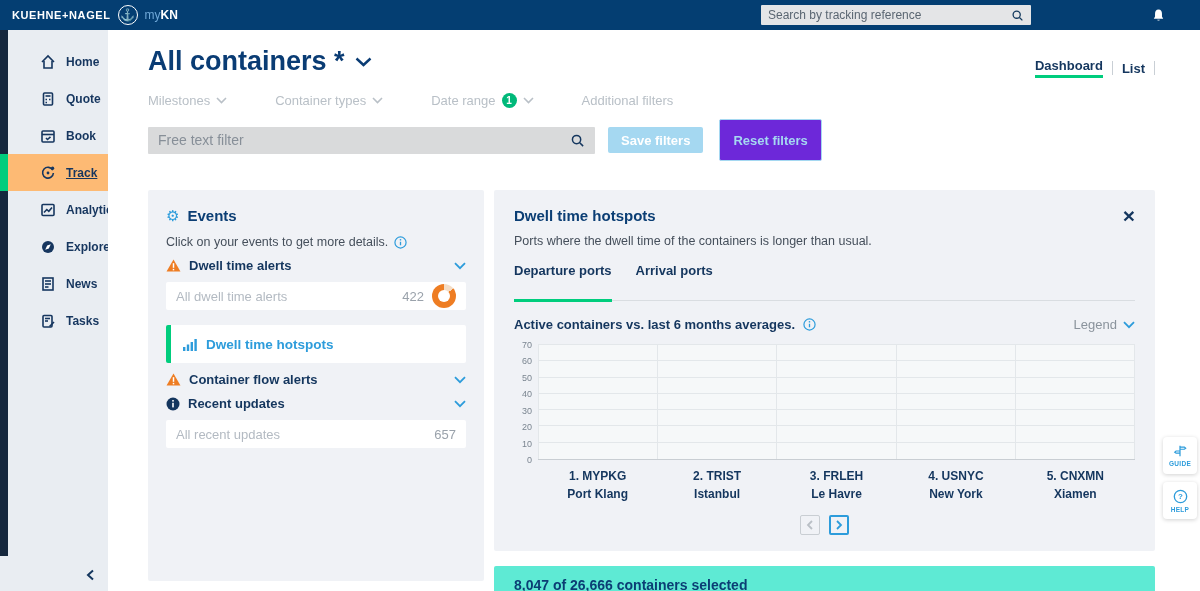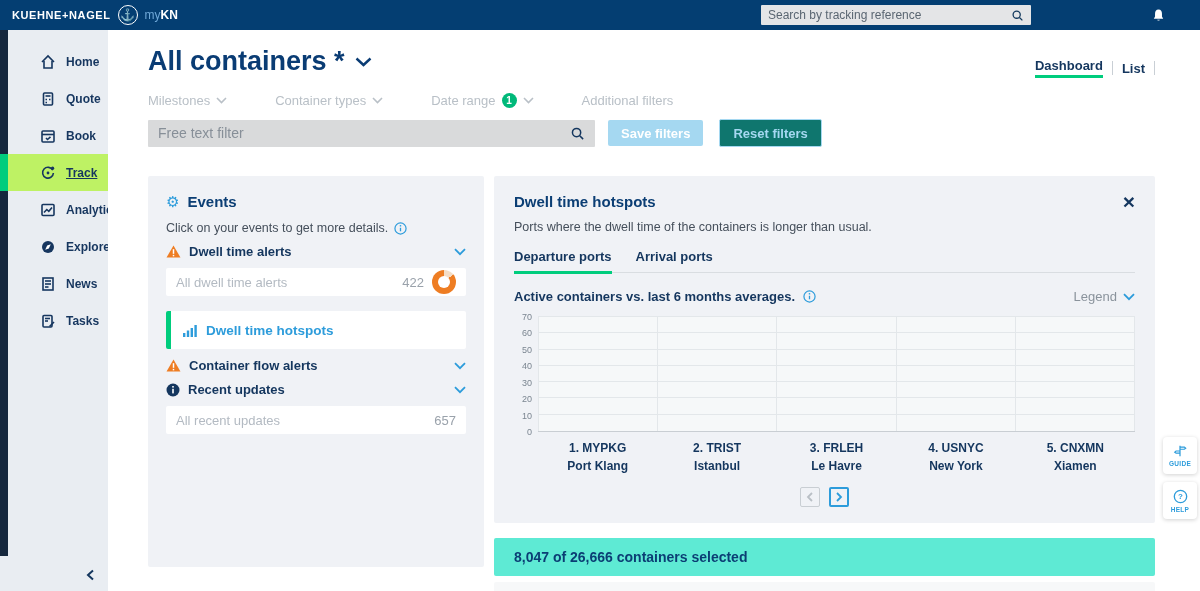--- a/index.html
+++ b/index.html
@@ -19,21 +19,21 @@
     display:flex; align-items:center; padding:10px 7px; }
   .search-box .ph { color:#5a6672; font-size:12px; flex:1; }
   .bell { margin-left:120px; margin-right:22px; }
 
   
   .body { flex:1; display:flex; min-height:0; }
   .sidebar { width:108px; background:#e9edf2; position:relative; padding-top:13px; flex-shrink:0; }
   .rail { position:absolute; left:0; top:0; width:8px; height:526px; background:#16283e; }
   .nav-item { height:37px; display:flex; align-items:center; gap:10px; padding-left:40px;
     font-size:12px; font-weight:bold; color:#16365f; position:relative; cursor:pointer; }
-  .nav-item.active { background:#bef264;text-decoration:underline; }
+  .nav-item.active { background:#fdba74;text-decoration:underline; }
   .nav-item.active::before { content:""; position:absolute; left:0; top:0; bottom:0; width:8px; background:#00cd7d; }
   .collapse-btn { position:absolute; bottom:6px; right:8px; width:20px; height:20px;
     display:flex; align-items:center; justify-content:center; cursor:pointer; }
 
   main { flex:1; background:#fff; padding:0 45px 0 40px; position:relative; min-width:0; }
 
   
   .title-row { margin-top:16px; display:flex; align-items:flex-start; }
   .page-title { font-size:27px; font-weight:bold; color:#0a3c74; display:flex; align-items:center; gap:10px; }
   .views { margin-left:auto; margin-top:12px; display:flex; align-items:center; gap:9px; font-size:13px; }
@@ -46,21 +46,21 @@
   .filter { display:flex; align-items:center; gap:6px; cursor:pointer; }
   .badge { width:15px; height:15px; border-radius:50%; background:#00b97a; color:#fff; font-size:10px;
     font-weight:bold; display:flex; align-items:center; justify-content:center; }
   .filter-input-row { margin-top:11px; display:flex; align-items:center; }
   .free-text { width:447px; height:27px; background:#d9dadb; border-radius:1px; display:flex;
     align-items:center; padding:0 10px; }
   .free-text .ph { color:#878f98; font-size:14px; flex:1; }
   .save-btn { margin-left:13px; height:26px; padding:0 13px; background:#a5d8f1; color:#fff;
     font-weight:bold; font-size:13px; border:none; border-radius:2px; cursor:pointer;
     font-family:"Liberation Sans",sans-serif; }
-  .reset-btn { margin-left:16px; height:28px; padding:0 13px; background:#0f766e; color:#a5d8f1;
+  .reset-btn { margin-left:16px; height:42px; padding:0 13px; background:#6d28d9; color:#a5d8f1;
     font-weight:bold; font-size:13px; border:1.5px solid #a5d8f1; border-radius:2px; cursor:pointer;
     font-family:"Liberation Sans",sans-serif; }
 
   
   .content-row { margin-top:29px; display:flex; gap:10px; align-items:flex-start; }
   .events-panel { width:336px; flex-shrink:0; background:#f0f2f6; border-radius:2px;
     padding:17px 18px; height:391px; }
   .events-header { display:flex; align-items:center; gap:8px; }
   .gear { color:#2d9cdb; font-size:15px; line-height:1; }
   .events-title { font-size:15px; font-weight:bold; color:#0b3e74; }
@@ -79,21 +79,21 @@
     font-weight:bold; font-size:13.5px; cursor:pointer; }
 
   
   .right-col { flex:1; display:flex; flex-direction:column; min-width:0; }
   .hotspots-panel { background:#f0f2f6; border-radius:2px; padding:15px 20px 16px; }
   .panel-header { display:flex; align-items:center; }
   .panel-title { font-size:15px; font-weight:bold; color:#0b3e74; }
   .close-x { margin-left:auto; font-size:21px; line-height:1; color:#14365e; font-weight:bold; cursor:pointer; }
   .panel-desc { margin-top:8px; font-size:12.5px; color:#454f5b; }
   .tabs { margin-top:15px; display:flex; gap:24px; border-bottom:1px solid #d9dde1; }
-  .tab { font-size:13px; font-weight:bold; color:#14365e; padding-bottom:7px; cursor:pointer; }
+  .tab { font-size:13px; font-weight:bold; color:#14365e; padding-bottom:21px; cursor:pointer; }
   .tab.active { border-bottom:3px solid #00cd7d; margin-bottom:-2px; }
   .chart-header { margin-top:16px; display:flex; align-items:center; gap:8px; }
   .chart-title { font-size:13px; font-weight:bold; color:#14365e; }
   .legend-toggle { margin-left:auto; display:flex; align-items:center; gap:6px;
     color:#8a939c; font-size:13px; cursor:pointer; }
 
   .chart { margin-top:13px; }
   .chart-top { display:flex; }
   .y-axis { width:24px; position:relative; height:115px; flex-shrink:0; }
   .ytick { position:absolute; right:6px; transform:translateY(50%); font-size:9px; color:#7a8590; }

